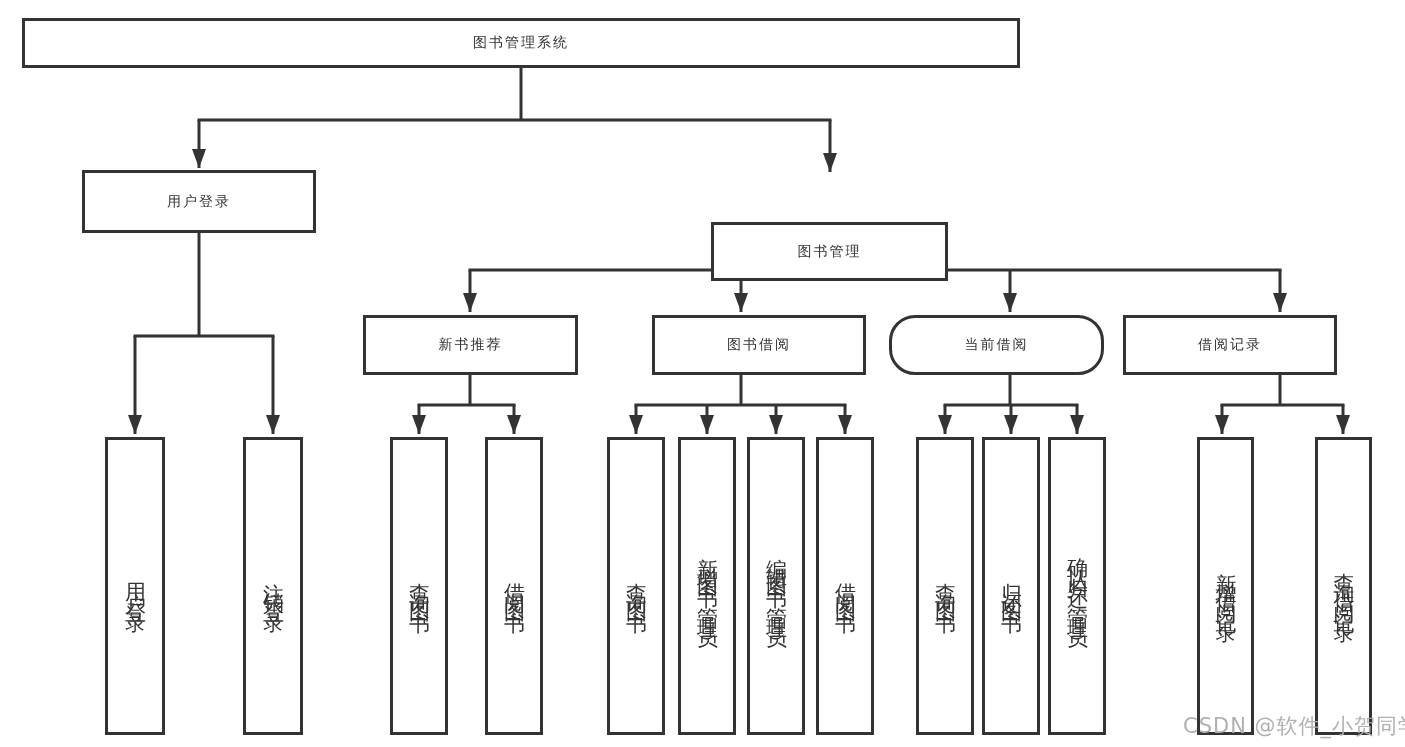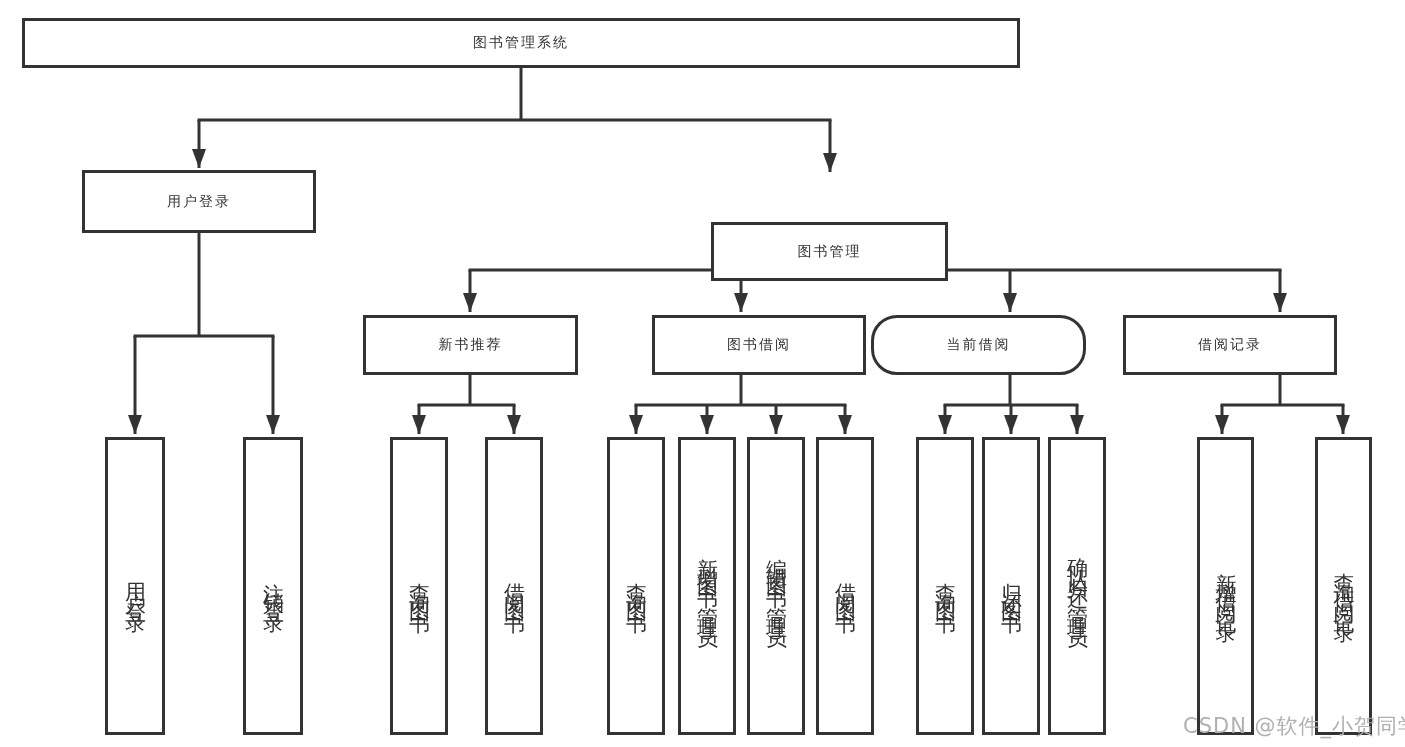--- a/index.html
+++ b/index.html
@@ -107,21 +107,21 @@
     </g>
   </svg>
 
   <div class="box hbox" style="left:22px; top:18px; width:998px; height:50px;">图书管理系统</div>
 
   <div class="box hbox" style="left:82px; top:170px; width:234px; height:63px;">用户登录</div>
   <div class="box hbox" style="left:711px; top:174px; width:237px; height:59px;margin-top:48px;">图书管理</div>
 
   <div class="box hbox" style="left:363px; top:315px; width:215px; height:60px;">新书推荐</div>
   <div class="box hbox" style="left:634px; top:315px; width:214px; height:60px;margin-left:18px;">图书借阅</div>
-  <div class="box hbox" style="left:871px; top:315px; width:215px; height:60px;border-radius:26px;">当前借阅</div>
+  <div class="box hbox" style="left:889px; top:315px; width:215px; height:60px;border-radius:26px;">当前借阅</div>
   <div class="box hbox" style="left:1123px; top:315px; width:214px; height:60px;">借阅记录</div>
 
   <div class="box leaf" style="left:105px; top:437px; width:60px; height:298px;">
     <span>用户登录</span>
   </div>
   <div class="box leaf" style="left:243px; top:437px; width:60px; height:298px;">
     <span>注销登录</span>
   </div>
 
   <div class="box leaf" style="left:390px; top:437px; width:58px; height:298px;">

